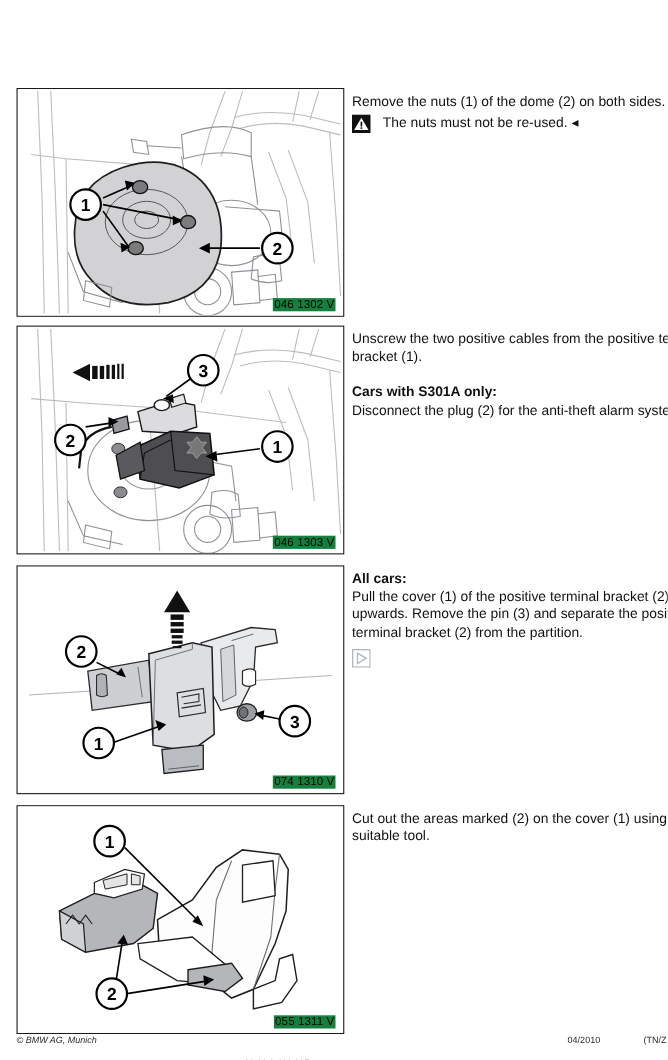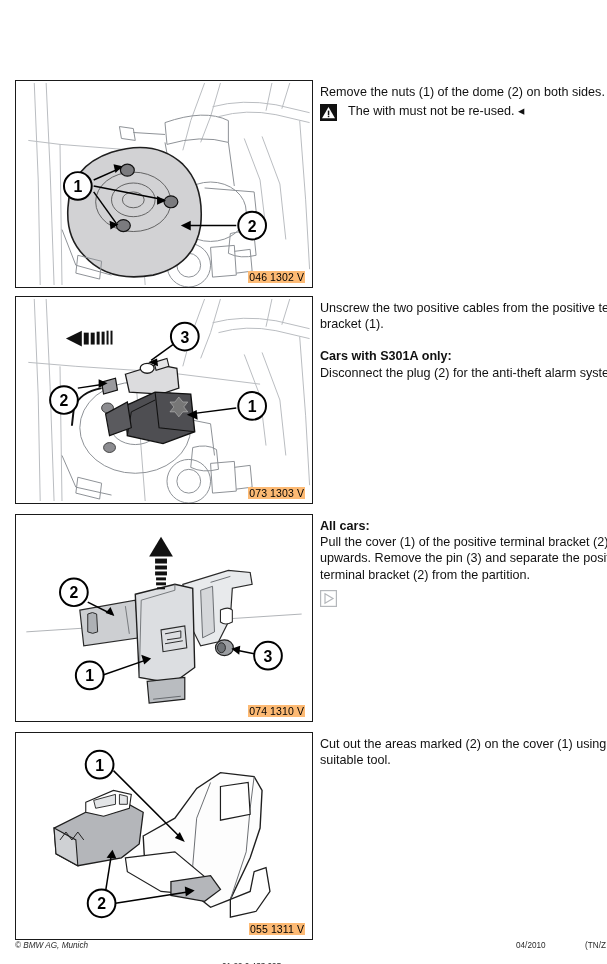--- a/index.html
+++ b/index.html
@@ -44,21 +44,21 @@
     box-sizing: border-box;
     overflow: hidden;
   }
   .figure svg { display: block; width: 100%; height: 100%; }
   .fig-caption {
     position: absolute;
     right: 7px;
     bottom: 4px;
     font-size: 10.5px;
     letter-spacing: 0.1px;
-    background: #fdba74;
+    background: #15803d;
     padding: 0 1px;
     white-space: nowrap;
   }
 
   
   .textblock {
     position: absolute;
     left: 320px;
     width: 430px;
     font-size: 12.6px;
@@ -177,21 +177,21 @@
     <p>Remove the nuts (1) of the dome (2) on both sides.</p>
     <div class="note-row">
       <span class="note-icon">
         <svg viewBox="0 0 17 17" xmlns="http://www.w3.org/2000/svg">
           <rect x="0" y="0" width="17" height="17" fill="#111"></rect>
           <polygon points="8.5,3 15,14.2 2,14.2" fill="#fff"></polygon>
           <rect x="7.8" y="6.6" width="1.5" height="4.4" fill="#111"></rect>
           <rect x="7.8" y="11.7" width="1.5" height="1.5" fill="#111"></rect>
         </svg>
       </span>
-      <span class="note-text"><span>The with must not be re-used.</span> <span class="tick">◂</span></span>
+      <span class="note-text"><span>The nuts must not be re-used.</span> <span class="tick">◂</span></span>
     </div>
   </div>
 
   <div class="figure" style="top:296px; height:208px;">
     <svg viewBox="0 0 298 208" xmlns="http://www.w3.org/2000/svg">
       <rect x="0" y="0" width="298" height="208" fill="#fff"></rect>
       <g stroke="#b9bcc0" stroke-width="1" fill="none">
         <path d="M18 2 L22 100 L24 206"></path>
         <path d="M30 2 L34 90 L38 206"></path>
         <path d="M12 66 L60 70 L150 76"></path>
@@ -257,21 +257,21 @@
       <path d="M222 112 L176 118" stroke="#000" stroke-width="1.5" fill="none"></path>
       <polygon points="172,119 182,114 183,124" fill="#000"></polygon>
       <circle cx="238" cy="110" r="14" fill="#fff" stroke="#000" stroke-width="2"></circle>
       <text x="238" y="116" font-family="Liberation Sans, sans-serif" font-size="16" font-weight="bold" text-anchor="middle" fill="#000">1</text>
 
       <path d="M62 92 L88 88" stroke="#000" stroke-width="1.5" fill="none"></path>
       <polygon points="92,87 83,83 83,92" fill="#000"></polygon>
       <circle cx="48" cy="104" r="14" fill="#fff" stroke="#000" stroke-width="2"></circle>
       <text x="48" y="110" font-family="Liberation Sans, sans-serif" font-size="16" font-weight="bold" text-anchor="middle" fill="#000">2</text>
     </svg>
-    <div class="fig-caption">073 1303 V</div>
+    <div class="fig-caption">046 1303 V</div>
   </div>
 
   <div class="textblock" style="top:300px;">
     <p>Unscrew the two positive cables from the positive terminal</p>
     <p>bracket (1).</p>
     <div class="spacer"></div>
     <p class="t-bold">Cars with S301A only:</p>
     <p>Disconnect the plug (2) for the anti-theft alarm system.</p>
   </div>
 

